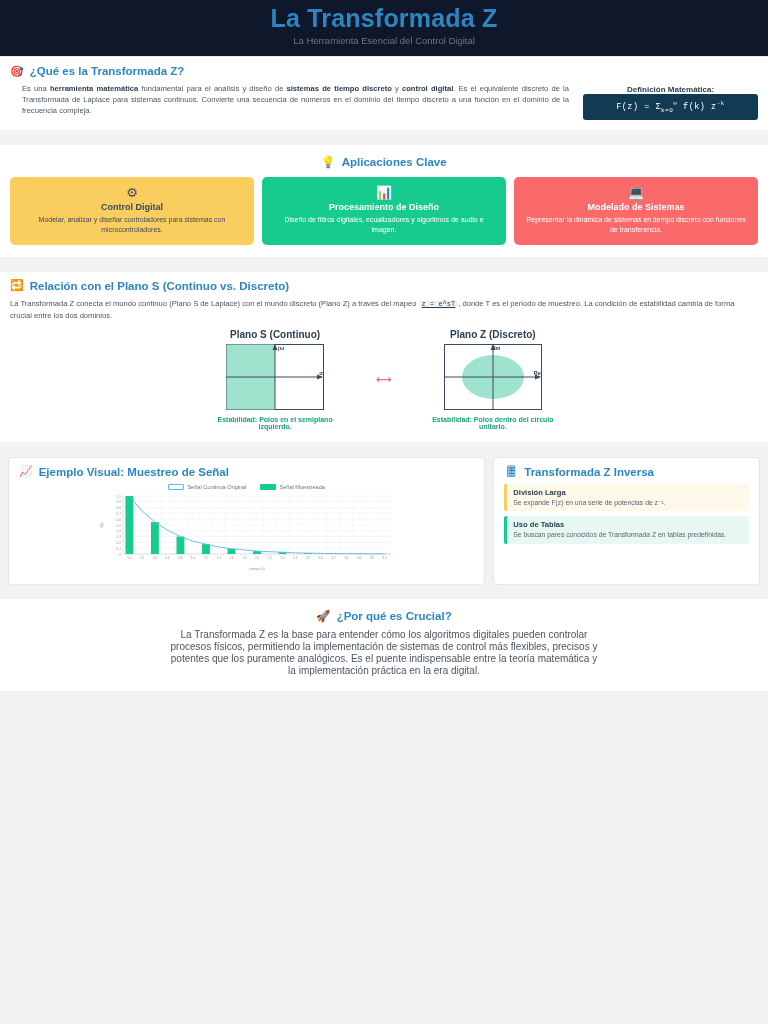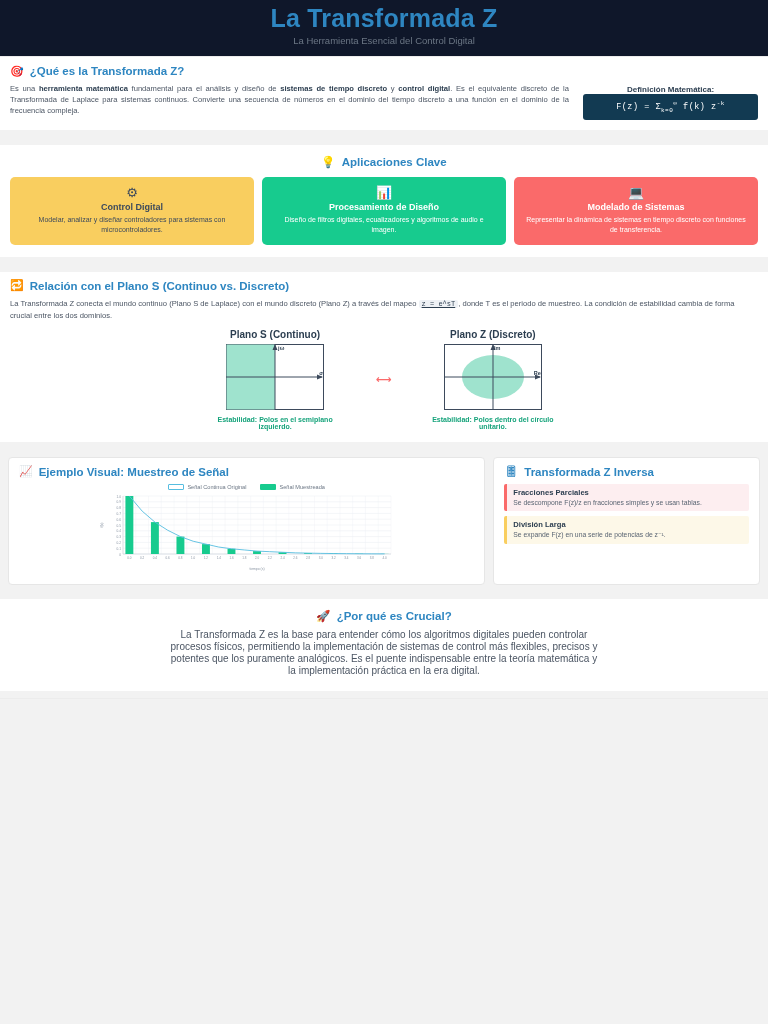--- a/index.html
+++ b/index.html
@@ -31,21 +31,21 @@
   }
   .sec-title .ico{font-size:11px;line-height:1;display:inline-block;}
   .body-txt{font-size:7.6px;line-height:11px;color:#4b5563;text-align:justify;}
   .body-txt b{color:#2c3e50;}
   .mono-inline{
     font-family:"Liberation Mono","DejaVu Sans Mono",monospace;
     background:#eef1f5;border-radius:2px;padding:0 3px;font-size:7px;color:#2c3e50;text-decoration:underline;
   }
   
   .whatis-row{display:flex;gap:14px;align-items:flex-start;}
-  .whatis-left{flex:1 1 auto;}
+  .whatis-left{flex:1 1 auto;margin-left:12px;}
   .whatis-right{flex:0 0 175px;text-align:center;padding-top:2px;}
   .def-label{font-size:8px;font-weight:bold;color:#2c3e50;}
   .formula{
     background:#123a52;color:#ffffff;border-radius:3px;padding:6px 4px;
     font-family:"Liberation Mono","DejaVu Sans Mono",monospace;
     font-size:8.5px;letter-spacing:.5px;white-space:nowrap;
   }
   .formula sup{font-size:6px;vertical-align:super;}
   .formula sub{font-size:6px;vertical-align:sub;}
   
@@ -307,27 +307,27 @@
             </svg>
         </div>
       </div>
     </div>
 
     <div class="card inv-card">
       <div class="sec-title">
         <span class="ico">🎚</span>
         <span>Transformada Z Inversa</span>
       </div>
-      <div class="meth m-pink">
-        <div class="mt">Fracciones Parciales</div>
-        <div class="md">Se descompone F(z)/z en fracciones simples y se usan tablas.</div>
-      </div>
       <div class="meth m-yellow">
         <div class="mt">División Larga</div>
         <div class="md">Se expande F(z) en una serie de potencias de z⁻¹.</div>
+      </div>
+      <div class="meth m-green">
+        <div class="mt">Uso de Tablas</div>
+        <div class="md">Se buscan pares conocidos de Transformada Z en tablas predefinidas.</div>
       </div>
     </div>
   </div>
   <div class="spacer" style="height:14px;"></div>
 
   <div class="band">
     <div class="crucial">
       <div class="ct">
         <span class="ico">🚀</span>
         <span>¿Por qué es Crucial?</span>

